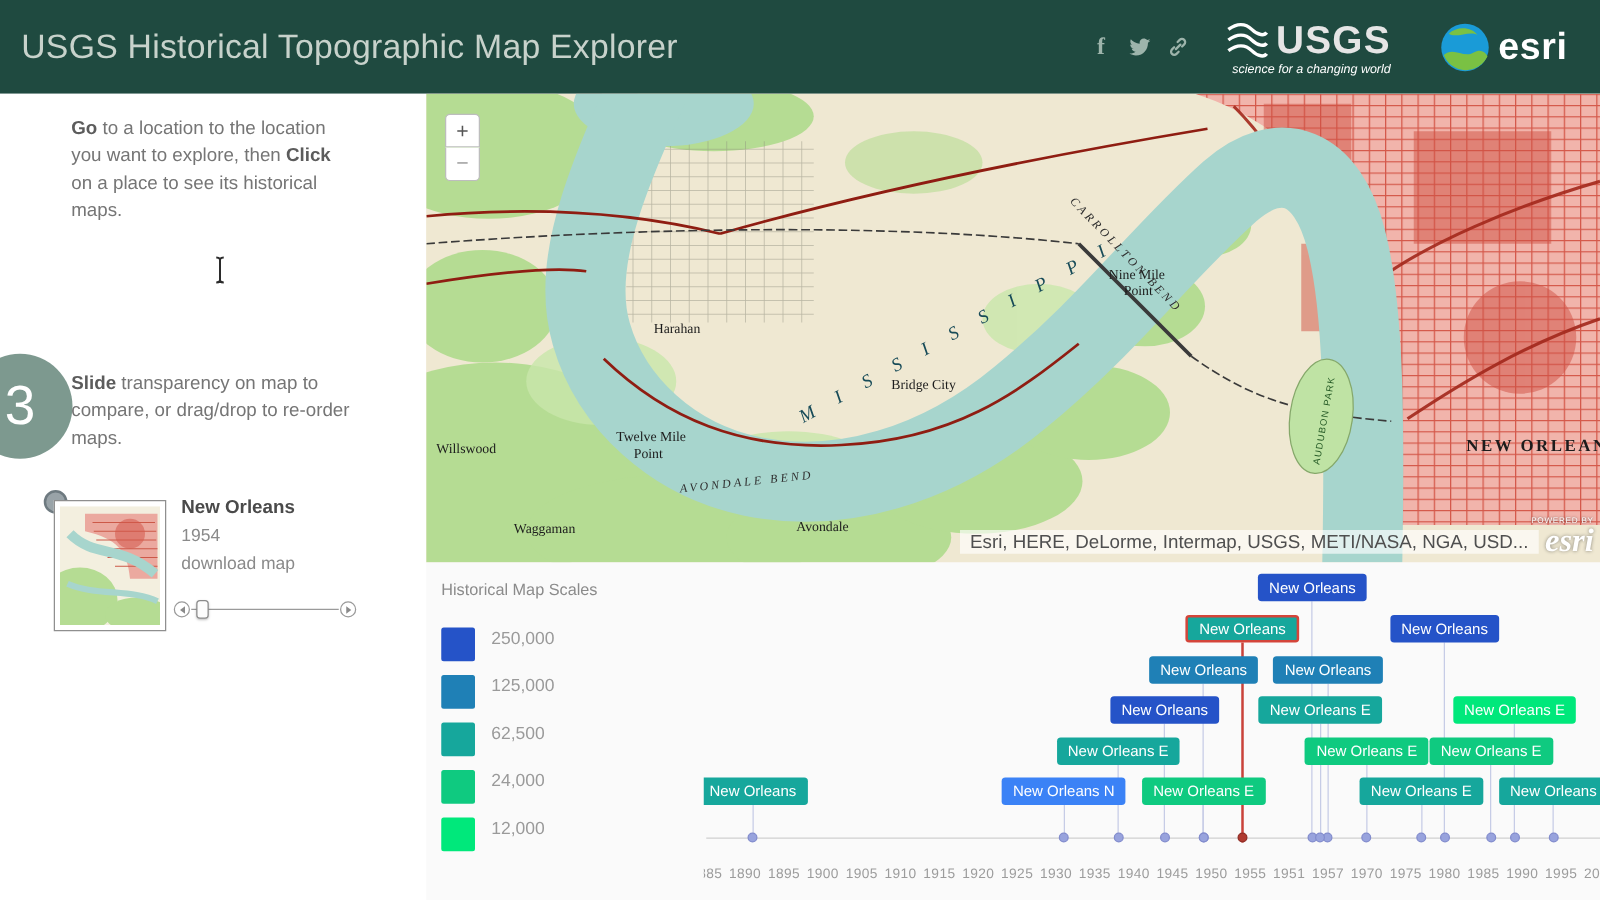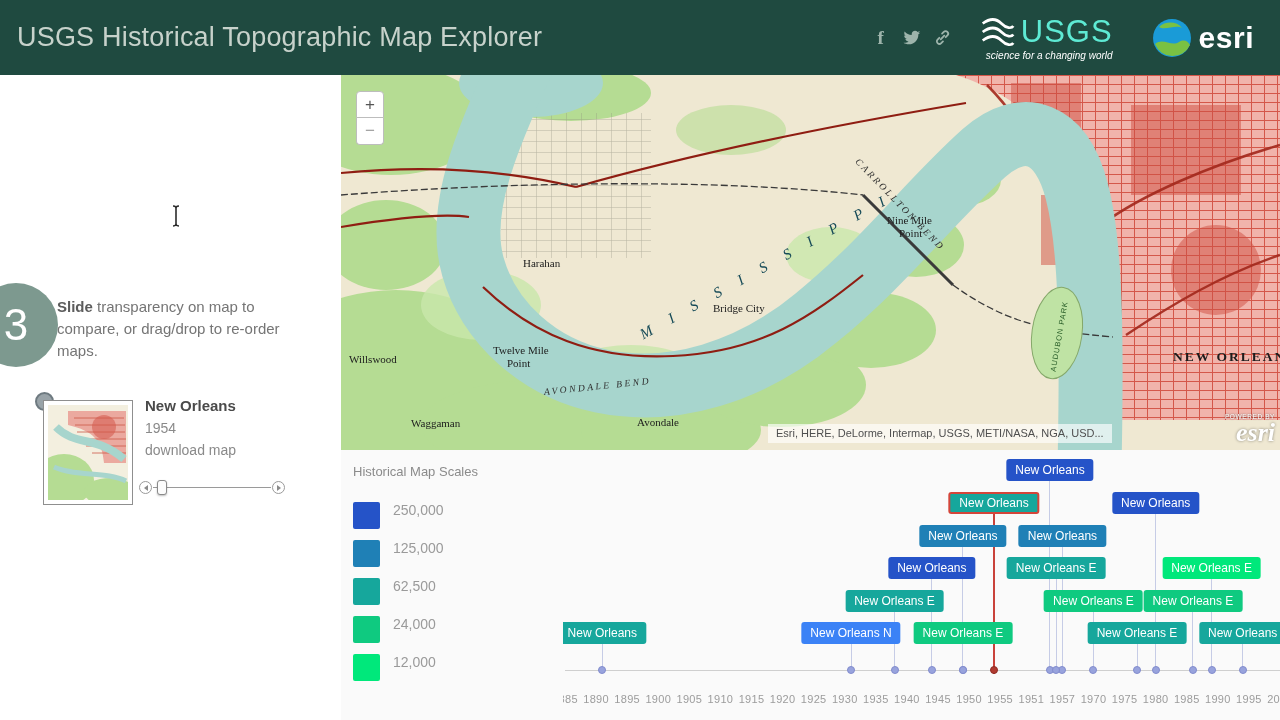--- a/index.html
+++ b/index.html
@@ -6,21 +6,21 @@
     font-family:"Liberation Sans",sans-serif;}
   
   .header{position:absolute;left:0;top:0;width:1280px;height:75px;background:#1f4a40;}
   .page-title{position:absolute;left:17px;top:0;height:75px;display:flex;align-items:center;
     color:#c7d2cb;font-size:27px;font-weight:400;letter-spacing:.2px;}
   .hdr-right{position:absolute;right:26px;top:0;height:75px;display:flex;align-items:center;gap:11px;}
   .soc{width:20px;height:20px;display:flex;align-items:center;justify-content:center;cursor:pointer;}
   .fb-f{font-family:"Liberation Serif",serif;font-weight:bold;font-size:19px;color:#9db4ab;}
   .usgs{margin-left:16px;cursor:pointer;}
   .usgs-top{display:flex;align-items:center;gap:5px;}
-  .usgs-word{color:#5eead4;font-size:31px;font-weight:normal;letter-spacing:1px;line-height:1;}
+  .usgs-word{color:#e5e5e5;font-size:31px;font-weight:bold;letter-spacing:1px;line-height:1;}
   .usgs-tag{color:#fff;font-size:10px;font-style:italic;text-align:right;margin-top:1px;}
   .esri-logo{margin-left:28px;display:flex;align-items:center;gap:7px;cursor:pointer;}
   .esri-word{color:#fff;font-size:30px;font-weight:bold;letter-spacing:.5px;line-height:1;}
   
   .sidebar{position:absolute;left:0;top:75px;width:341px;height:645px;background:#fff;}
   .instr{position:absolute;left:57px;top:17px;width:228px;margin:0;font-size:15px;line-height:22px;color:#757575;}
   .instr b{color:#5c5c5c;}
   .search-box{position:absolute;left:27px;top:121px;width:260px;height:33px;border:1px solid #ccc;border-radius:4px;background:#fff;}
   .search-icon{position:absolute;left:9px;top:8px;}
   .search-input{position:absolute;left:32px;top:2px;width:190px;height:27px;border:none;outline:none;
@@ -57,21 +57,21 @@
   .place{font-size:11px;}
   .city{font-size:13.5px;font-weight:bold;letter-spacing:2px;}
   .river{font-size:15px;font-style:italic;letter-spacing:8px;color:#174b58;}
   .bend{font-size:9.5px;font-style:italic;letter-spacing:2.5px;color:#2f2f2f;}
   .park{font-size:7.5px;letter-spacing:1px;color:#275c27;font-family:"Liberation Sans",sans-serif;}
   .zoom{position:absolute;left:15px;top:16px;}
   .zbtn{display:block;width:28px;height:27px;background:#fff;border:1px solid #bdbdbd;font-size:17px;color:#555;
     padding:0;cursor:pointer;font-family:"Liberation Sans",sans-serif;border-radius:4px 4px 0 0;}
   .zbtn.zout{border-top:none;color:#a0a0a0;border-radius:0 0 4px 4px;}
   .attrib{position:absolute;left:427px;bottom:7px;height:19px;line-height:19px;background:rgba(255,255,255,.65);
-    padding:0 8px;font-size:11px;color:#4f4f4f;white-space:nowrap;}
+    padding:0 8px;font-size:15px;color:#4f4f4f;white-space:nowrap;}
   .powered{position:absolute;right:5px;bottom:4px;text-align:right;color:#fff;line-height:1;}
   .pb-label{display:block;font-size:6.5px;letter-spacing:.6px;text-shadow:0 0 2px rgba(0,0,0,.6);}
   .pb-brand{font-size:26px;font-style:italic;font-weight:bold;font-family:"Liberation Serif",serif;
     text-shadow:0 0 3px rgba(0,0,0,.45);}
   
   .timeline{position:absolute;left:341px;top:450px;width:939px;height:270px;background:#fafafa;overflow:hidden;}
   .tl-title{position:absolute;left:12px;top:14px;font-size:13px;color:#8b8b8b;}
   .legend{position:absolute;left:12px;top:52px;display:flex;flex-direction:column;gap:10px;}
   .legend-row{display:flex;height:28px;}
   .swatch{width:27px;height:27px;border-radius:2px;}
@@ -129,20 +129,21 @@
         <circle cx="20" cy="20" r="19" fill="#1a9bd7"></circle>
         <path d="M3,26 C11,19 19,29 27,24 C32,21 36,23 38,27 A19,19 0 0 1 3,26 Z" fill="#7ac143"></path>
         <path d="M7,9 C13,13 24,6 30,10 C25,3 13,3 7,9 Z" fill="#7ac143"></path>
       </svg>
       <span class="esri-word">esri</span>
     </div>
   </div>
 </div>
 
 <div class="sidebar">
+  <p class="instr"><b>Go</b><span> to a location to the location you want to explore, then </span><b>Click</b><span> on a place to see its historical maps.</span></p>
 
   <svg class="ibeam" width="12" height="24" viewBox="0 0 12 24">
     <g stroke="#2b2b2b" stroke-width="1.6" fill="none">
         <path d="M3,2 C5,2 6,3.2 6,3.2 C6,3.2 7,2 9,2"></path>
         <path d="M3,22 C5,22 6,20.8 6,20.8 C6,20.8 7,22 9,22"></path>
         <path d="M6,3 V21"></path>
       </g>
   </svg>
 
   <div class="step3-circle">

